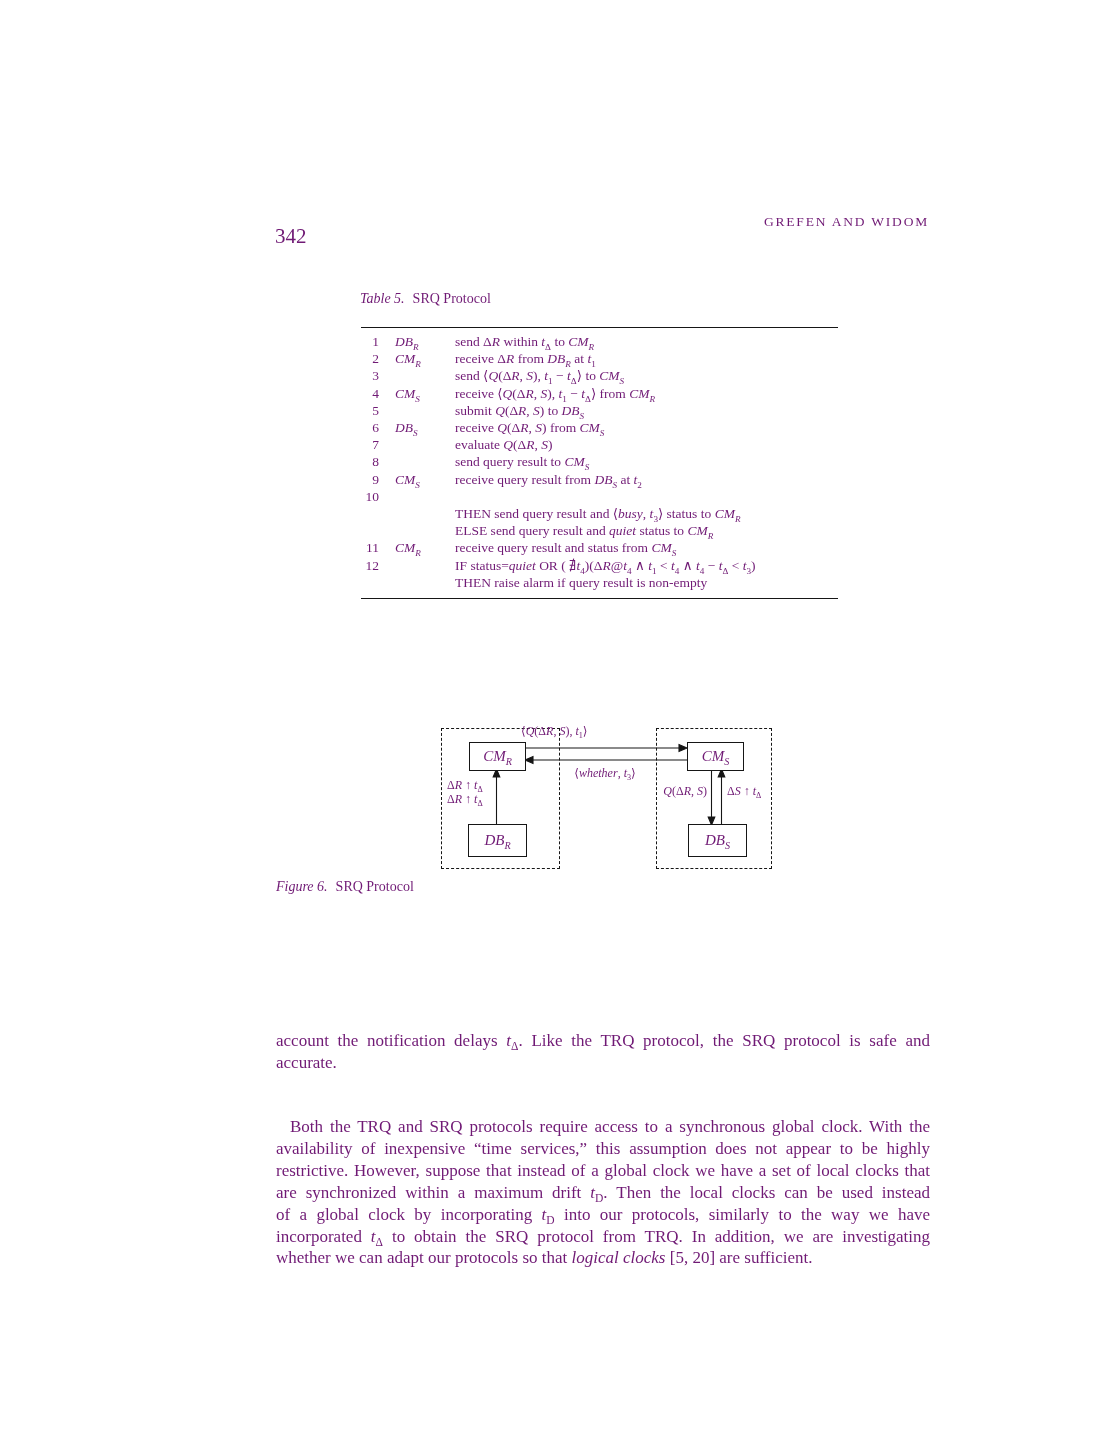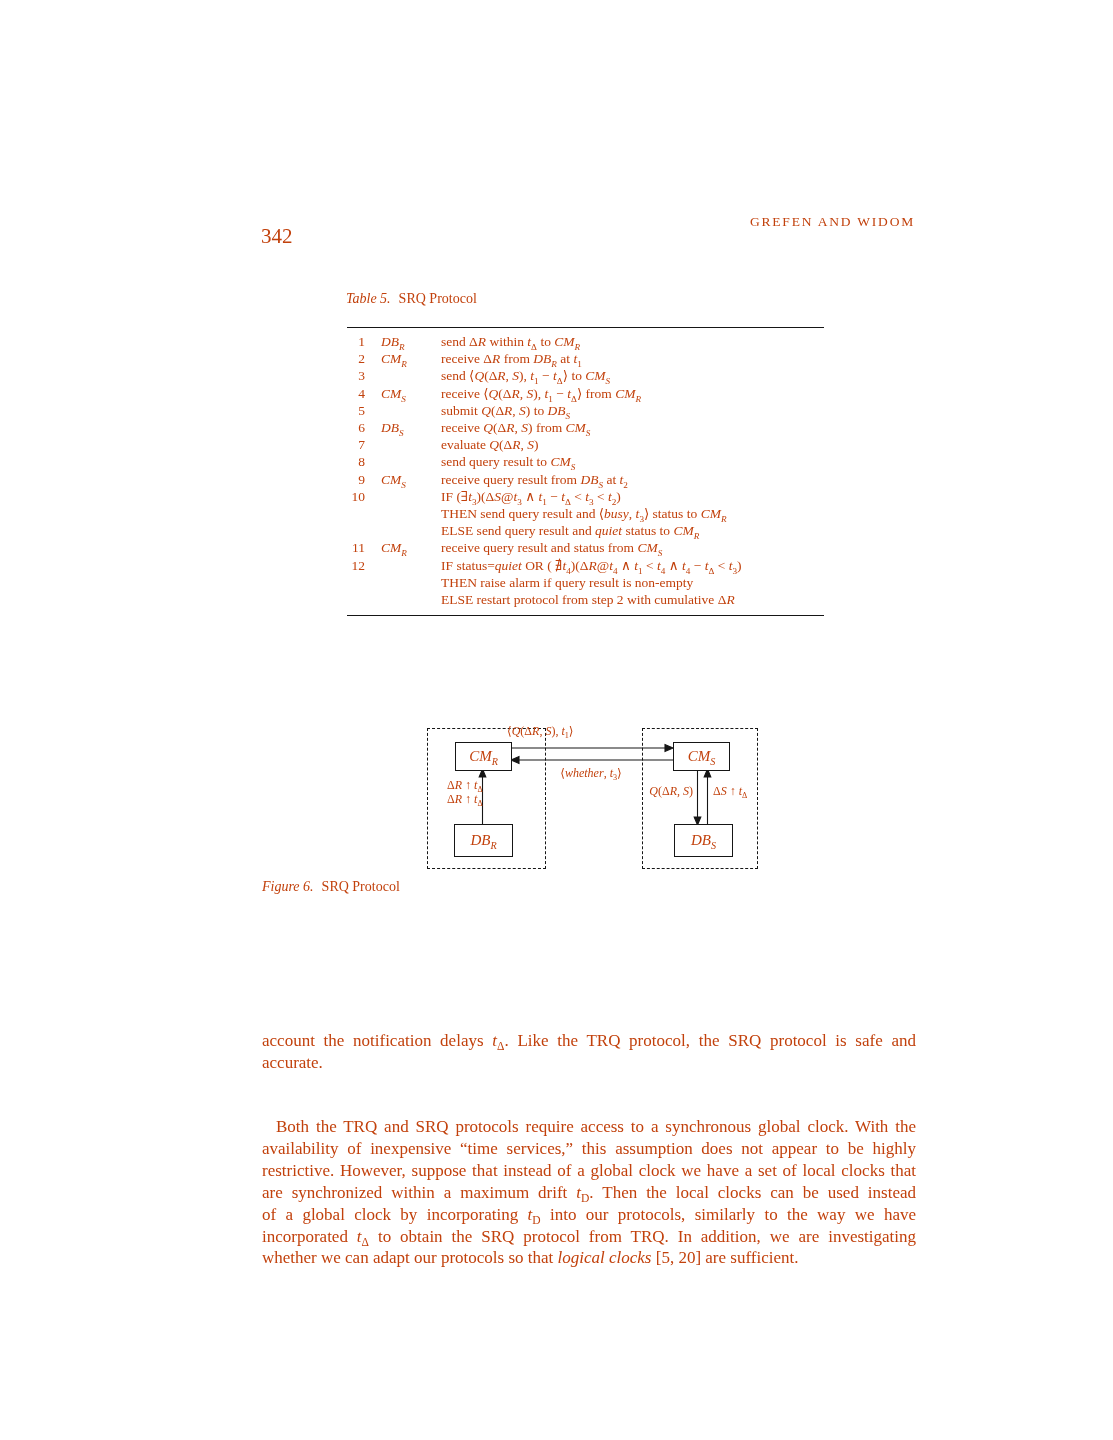--- a/index.html
+++ b/index.html
@@ -1,19 +1,20 @@
 <!DOCTYPE html>
 <html><head>
 <meta charset="utf-8">
 <style>
   html,body{margin:0;padding:0;background:#ffffff;}
   .page{
     position:relative;width:1000px;height:1440px;background:#ffffff;
-    font-family:"Liberation Serif","DejaVu Serif",serif;color:#c2410c;
+    font-family:"Liberation Serif","DejaVu Serif",serif;color:#701a75;
     overflow:hidden;
+    margin-left:14px;
   }
   sub{font-size:68%;line-height:0;}
   i{font-style:italic;}
 
   
   .page-number{position:absolute;left:261px;top:224px;font-size:21px;}
   .running-head{position:absolute;left:262px;top:214px;width:653px;text-align:right;
     font-size:13.5px;letter-spacing:1.8px;}
 
   
@@ -35,21 +36,21 @@
   .dash-right{left:215px;top:5px;width:114px;height:139px;}
   .node{position:absolute;border:1px solid #161616;display:flex;align-items:center;
     justify-content:center;font-size:15px;background:#fff;}
   .node-cmr{left:28px;top:19px;width:55px;height:27px;}
   .node-cms{left:246px;top:19px;width:55px;height:27px;}
   .node-dbr{left:27px;top:101px;width:57px;height:31px;}
   .node-dbs{left:247px;top:101px;width:57px;height:31px;}
   .fig-label{position:absolute;white-space:nowrap;}
   .lbl-q{left:80px;top:1px;width:168px;text-align:left;}
   .lbl-status{left:80px;top:43px;width:168px;text-align:center;}
-  .lbl-dr{left:20px;top:55px;line-height:14px;}
+  .lbl-dr{left:6px;top:55px;line-height:14px;}
   .lbl-q2{left:188px;top:61px;width:78px;text-align:right;}
   .lbl-ds{left:286px;top:61px;}
 
   
   .figure-caption{position:absolute;left:262px;top:879px;font-size:14px;}
 
   
   .body-par{position:absolute;left:262px;width:654px;font-size:17px;line-height:21.9px;}
   .par1{top:1030px;}
   .par2{top:1116px;}
@@ -111,21 +112,20 @@
         <span class="c-desc">send query result to <i>CM<sub>S</sub></i></span>
       </div>
     <div class="trow">
         <span class="c-num">9</span>
         <span class="c-actor"><i>CM<sub>S</sub></i></span>
         <span class="c-desc">receive query result from <i>DB<sub>S</sub></i> at <i>t</i><sub>2</sub></span>
       </div>
     <div class="trow">
         <span class="c-num">10</span>
         <span class="c-actor"></span>
-        <span class="c-desc">IF (∃<i>t</i><sub>3</sub>)(Δ<i>S</i>@<i>t</i><sub>3</sub> ∧ <i>t</i><sub>1</sub> − <i>t</i><sub>Δ</sub> &lt; <i>t</i><sub>3</sub> &lt; <i>t</i><sub>2</sub>)</span>
       </div>
     <div class="trow">
         <span class="c-num"></span>
         <span class="c-actor"></span>
         <span class="c-desc">THEN send query result and ⟨<i>busy</i>, <i>t</i><sub>3</sub>⟩ status to <i>CM<sub>R</sub></i></span>
       </div>
     <div class="trow">
         <span class="c-num"></span>
         <span class="c-actor"></span>
         <span class="c-desc">ELSE send query result and <i>quiet</i> status to <i>CM<sub>R</sub></i></span>
@@ -141,21 +141,20 @@
         <span class="c-desc">IF status=<i>quiet</i> OR ( ∄<i>t</i><sub>4</sub>)(Δ<i>R</i>@<i>t</i><sub>4</sub> ∧ <i>t</i><sub>1</sub> &lt; <i>t</i><sub>4</sub> ∧ <i>t</i><sub>4</sub> − <i>t</i><sub>Δ</sub> &lt; <i>t</i><sub>3</sub>)</span>
       </div>
     <div class="trow">
         <span class="c-num"></span>
         <span class="c-actor"></span>
         <span class="c-desc">THEN raise alarm if query result is non-empty</span>
       </div>
     <div class="trow">
         <span class="c-num"></span>
         <span class="c-actor"></span>
-        <span class="c-desc">ELSE restart protocol from step 2 with cumulative Δ<i>R</i></span>
       </div>
   </div>
 
   <div class="figure">
     <svg width="332" height="150">
       <g stroke="#161616" stroke-width="1.1" fill="#161616">
         <line x1="84" y1="25" x2="244" y2="25"></line>
         <polygon points="246,25 238,21.6 238,28.4"></polygon>
         <line x1="246" y1="37" x2="86" y2="37"></line>
         <polygon points="84,37 92,33.6 92,40.4"></polygon>

